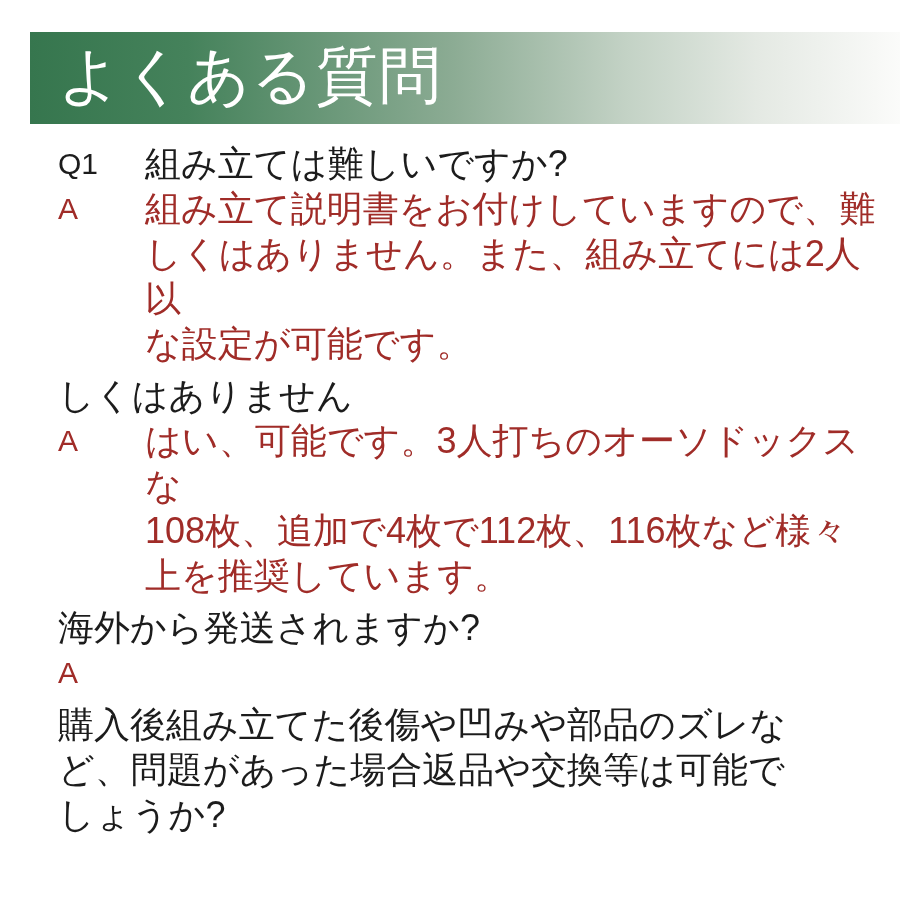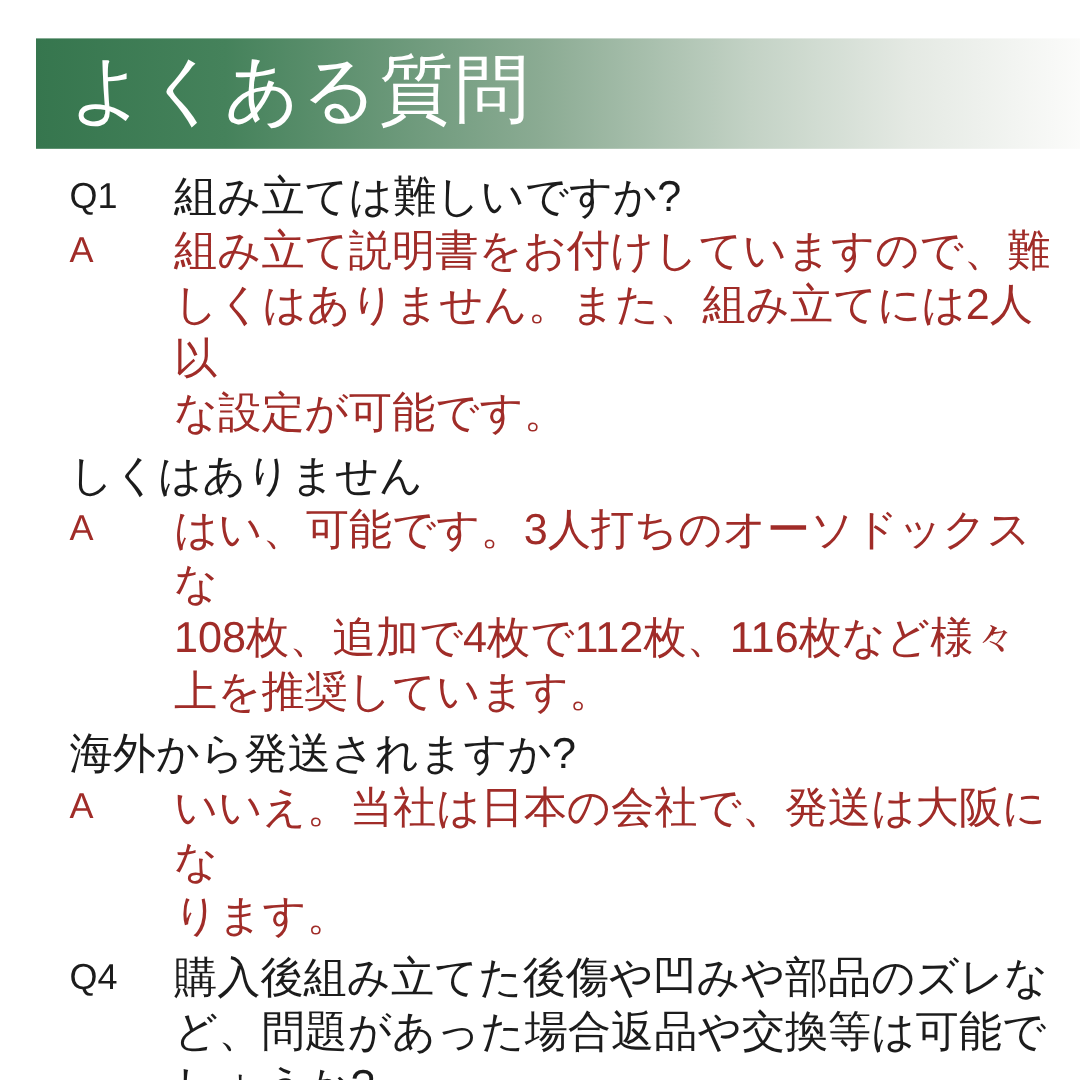--- a/index.html
+++ b/index.html
@@ -105,28 +105,25 @@
 上を推奨しています。</p>
     </div>
   </section>
 
   <section class="qa-item">
     <div class="row q-row">
       <p class="text q-text">海外から発送されますか?</p>
     </div>
     <div class="row a-row">
       <span class="label a-label">A</span>
-      <p class="text a-text">いいえ。当社は日本の会社で、発送は大阪にな
-ります。</p>
     </div>
   </section>
 
   <section class="qa-item">
     <div class="row q-row">
-      <span class="label q-label">Q4</span>
       <p class="text q-text">購入後組み立てた後傷や凹みや部品のズレな
 ど、問題があった場合返品や交換等は可能で
 しょうか?</p>
     </div>
 
   </section>
 </main>
 </div>
 
 </body></html>

